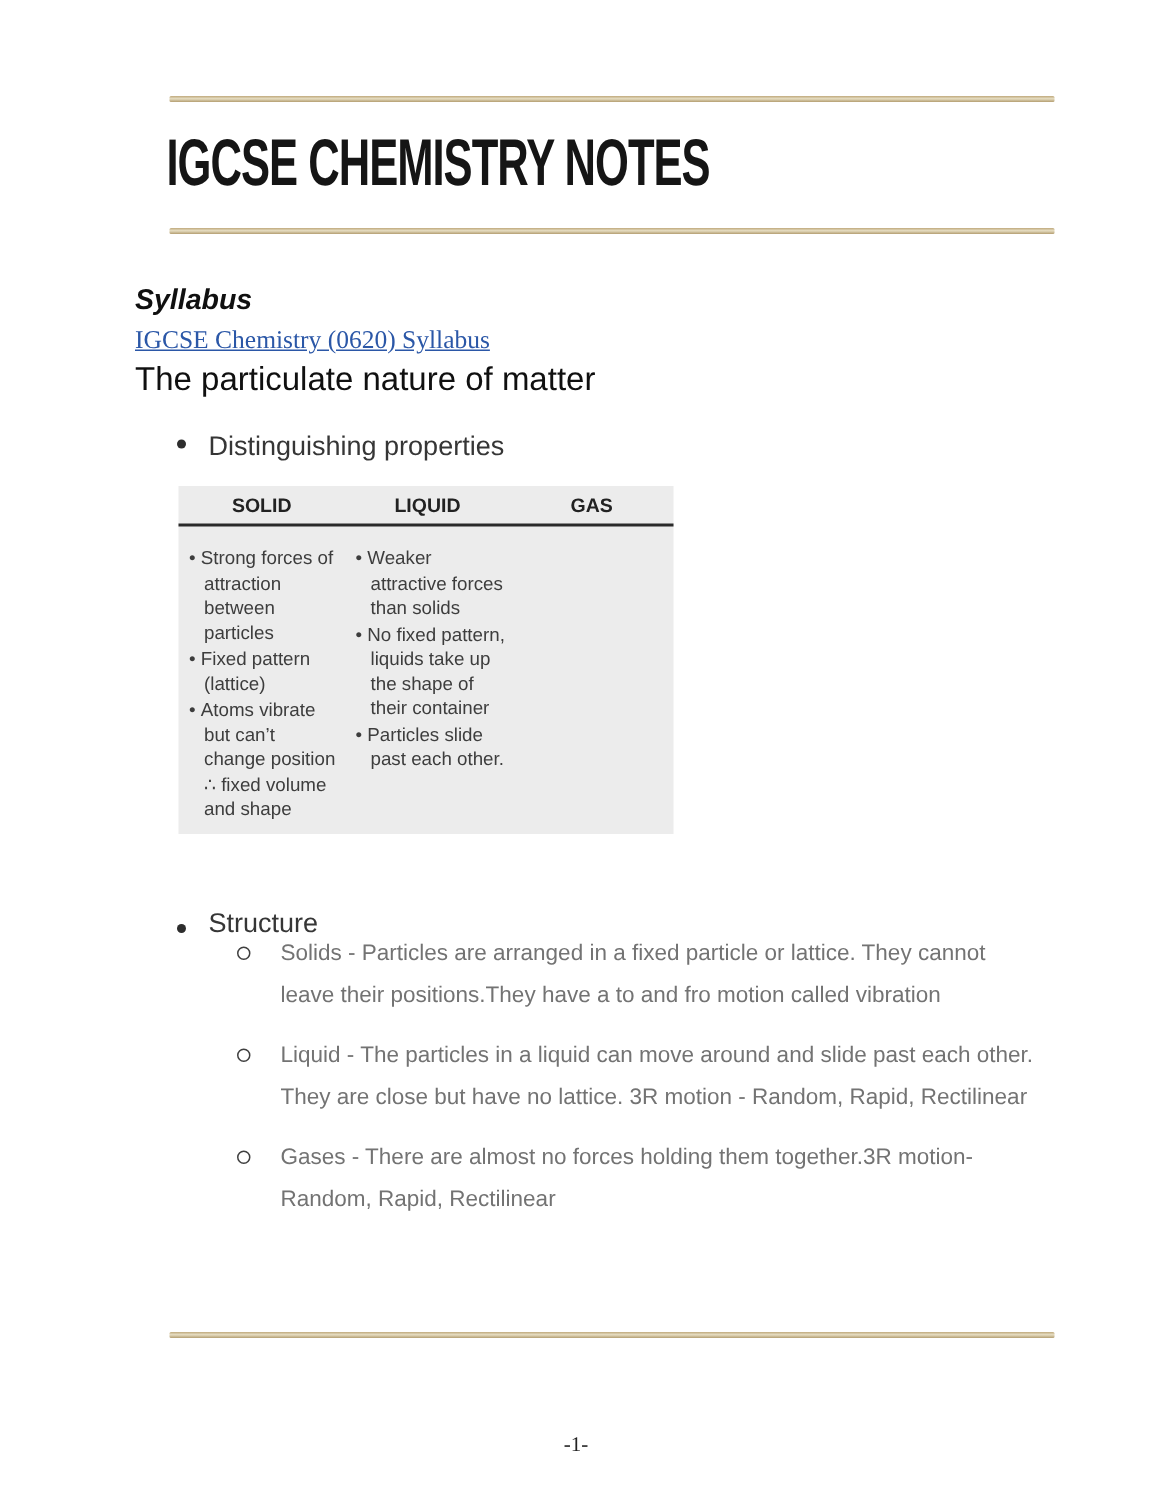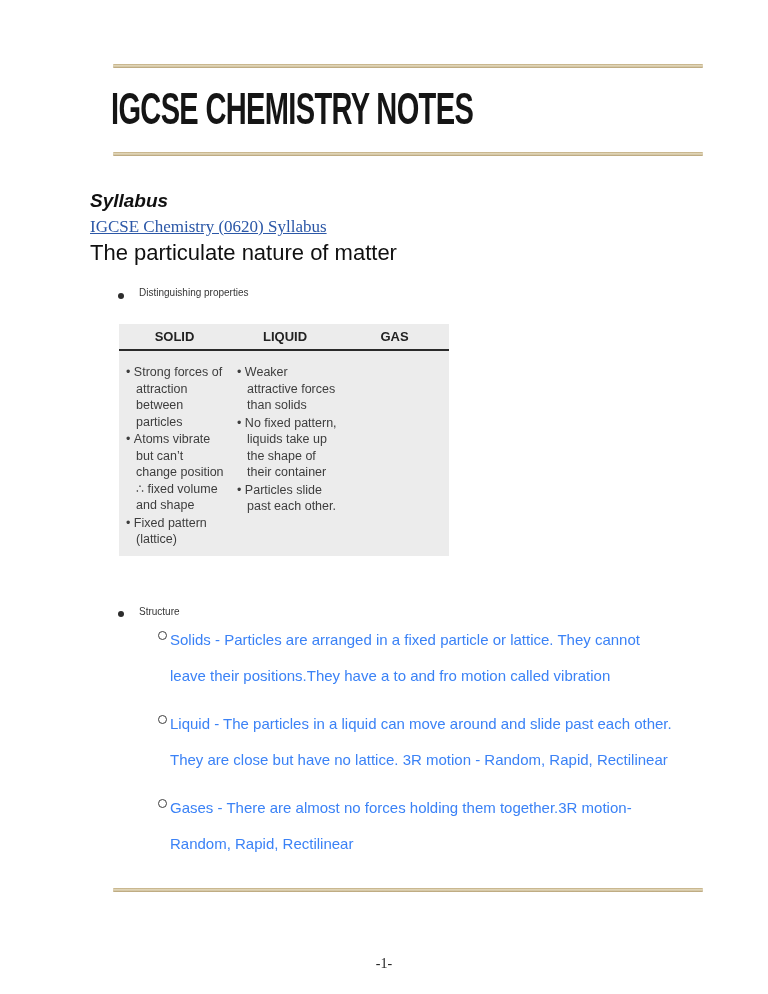--- a/index.html
+++ b/index.html
@@ -38,21 +38,21 @@
     cursor:pointer;
   }
   .topic-heading {
     position:absolute; left:90px; top:240px; margin:0;
     font-size:22px; font-weight:400; color:#101010;
   }
 
   .l1-bullet {
     position:absolute; left:118px;
     display:flex; align-items:flex-start; gap:15px;
-    font-size:10px; color:#363636;
+    font-size:18px; color:#363636;
   }
   .l1-distinguishing { top:287px; }
   .l1-structure { top:605px;align-items:center; }
   .dot {
     flex:none; width:6px; height:6px; border-radius:50%;
     background:#2d2d2d; margin-top:6px;
   }
 
   
   .props-table {
@@ -84,23 +84,23 @@
   .t-col.c3 { width:109px; }
   .t-item {
     font-size:12.5px; line-height:16.5px; color:#3d3d3d;
     padding-left:10px; text-indent:-10px; margin-top:1px;
   }
   .t-item::before { content:"\2022\00a0"; }
 
   
   .l2-list { position:absolute; left:158px; top:622px; width:552px; }
   .l2-item {
-    display:flex; align-items:flex-start; gap:3px;
+    display:flex; align-items:flex-start; gap:20px;
     margin-bottom:12px;
-    font-size:15px; line-height:36px; color:#3b82f6;
+    font-size:15px; line-height:28px; color:#737373;
   }
   .circ {
     flex:none; width:7px; height:7px;
     border:1.5px solid #3f3f3f; border-radius:50%;
     margin-top:9px; background:transparent;
   }
   .l2-text { width:505px; }
 
   .page-number {
     position:absolute; left:0; right:0; top:956px;
@@ -131,22 +131,22 @@
 
 <div class="props-table">
   <div class="t-header">
     <div class="t-hcell c1">SOLID</div>
     <div class="t-hcell c2">LIQUID</div>
     <div class="t-hcell c3">GAS</div>
   </div>
   <div class="t-body">
     <div class="t-col c1">
       <div class="t-item">Strong forces of attraction between particles</div>
+      <div class="t-item">Fixed pattern (lattice)</div>
       <div class="t-item">Atoms vibrate but can’t change position ∴ fixed volume and shape</div>
-      <div class="t-item">Fixed pattern (lattice)</div>
     </div>
     <div class="t-col c2">
       <div class="t-item">Weaker attractive forces than solids</div>
       <div class="t-item">No fixed pattern, liquids take up the shape of their container</div>
       <div class="t-item">Particles slide past each other.</div>
     </div>
   </div>
 </div>
 
 <div class="l1-bullet l1-structure">

